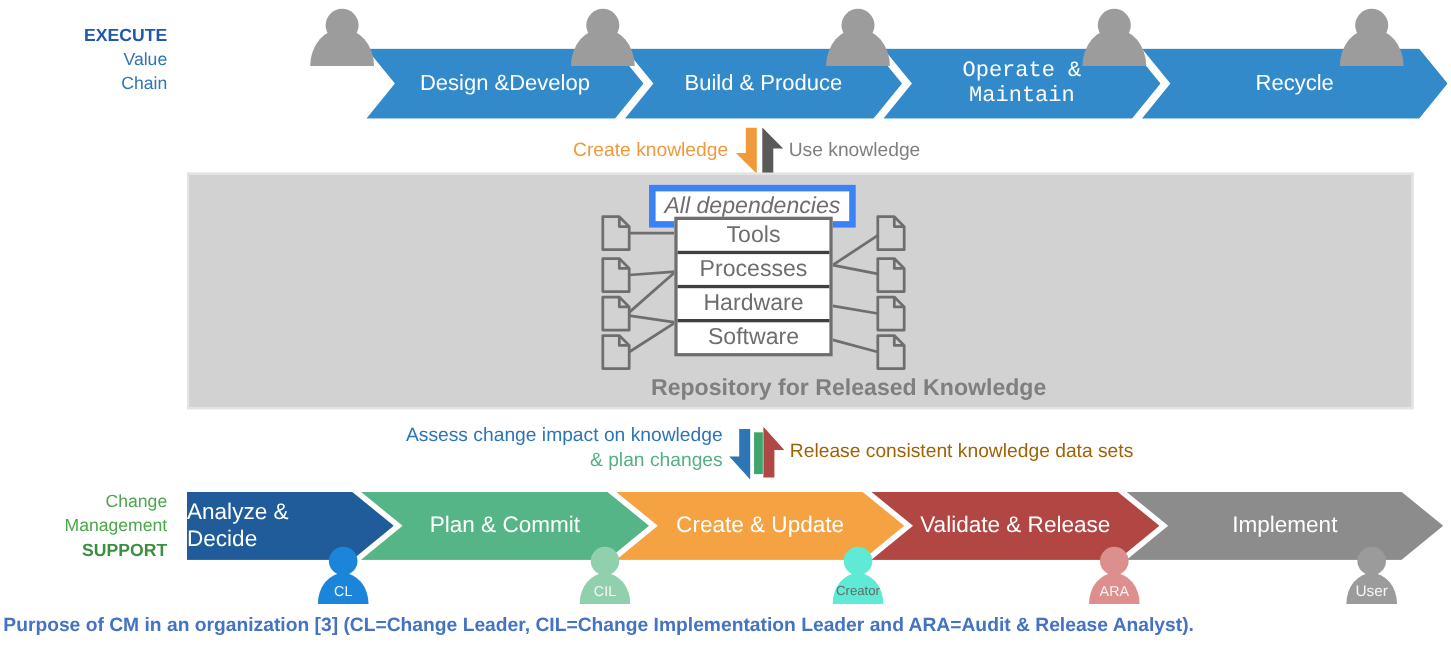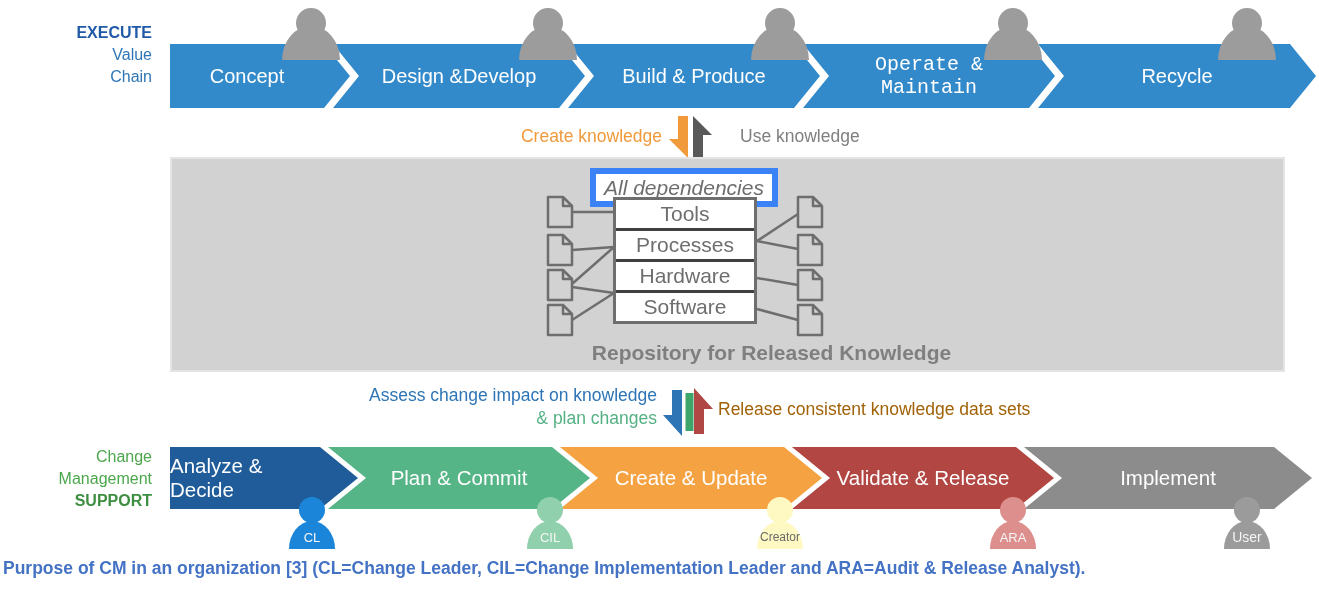--- a/index.html
+++ b/index.html
@@ -37,28 +37,28 @@
   .person-top .p-head{width:30px;height:30px;left:14px;top:0;background:#9C9C9C;}
   .person-top .p-body{width:58px;height:34px;left:0;top:18px;background:#9C9C9C;}
   .tp1{left:282px}.tp2{left:519px}.tp3{left:751px}.tp4{left:984px}.tp5{left:1218px}
 
   .person-bot{width:46px;height:52px;top:497px;}
   .person-bot .p-head{width:26px;height:26px;left:10px;top:0;}
   .person-bot .p-body{width:46px;height:28px;left:0;top:24px;font-size:13px;color:#F5F5F5;padding-top:4px;box-sizing:border-box;}
   .bp1{left:289px}.bp2{left:527px}.bp3{left:757px}.bp4{left:990px}.bp5{left:1224px}
   .role-cl .p-head,.role-cl .p-body{background:#1B86D9;}
   .role-cil .p-head,.role-cil .p-body{background:#90D0AC;}
-  .role-creator .p-head,.role-creator .p-body{background:#fef9c3;}
+  .role-creator .p-head,.role-creator .p-body{background:#5eead4;}
   .role-creator .p-body{color:#686868;font-size:12px;}
   .role-ara .p-head,.role-ara .p-body{background:#DC8F8D;}
   .role-user .p-head,.role-user .p-body{background:#9B9B9B;font-size:14px;}
 
   
   .create-label{position:absolute;left:400px;top:126px;width:262px;text-align:right;font-size:17.5px;color:#F09A3C;}
-  .use-label{position:absolute;left:717px;top:126px;font-size:17.5px;color:#7F7F7F;margin-left:23px;}
+  .use-label{position:absolute;left:717px;top:126px;font-size:17.5px;color:#7F7F7F;}
   .flow-icons-top{position:absolute;left:667px;top:116px;}
 
   
   .repo-box{position:absolute;left:170px;top:157px;width:1115px;height:215px;background:#D2D2D2;border:2px solid #E4E4E4;box-sizing:border-box;}
   .repo-svg{position:absolute;left:170px;top:157px;}
   .alldep{position:absolute;left:590px;top:168px;width:188px;height:39px;background:#fff;border:6px solid #3b82f6;box-sizing:border-box;display:flex;align-items:center;justify-content:center;font-style:italic;font-size:21px;color:#6E6E6E;z-index:2;}
   .stack{position:absolute;left:613px;top:197px;width:144px;background:#fff;border:3px solid #6E6E6E;box-sizing:border-box;z-index:3;}
   .stack-row{height:28px;display:flex;align-items:center;justify-content:center;font-size:21px;color:#6E6E6E;}
   .stack-row + .stack-row{border-top:3px solid #404040;}
   .repo-title{position:absolute;left:170px;top:341px;width:1115px;text-align:center;font-weight:bold;font-size:21px;color:#7F7F7F;z-index:2;padding-left:44px;}
@@ -77,23 +77,20 @@
 <body>
 
 <div class="canvas">
 
   <div class="exec-label">
     <div class="strong">EXECUTE</div>
     <div>Value</div>
     <div>Chain</div>
   </div>
 
-  <div class="seg top-seg clip-first ts1">
-      <span class="seg-label">Concept</span>
-    </div>
   <div class="seg top-seg clip-mid ts2">
       <span class="seg-label">Design &amp;Develop</span>
     </div>
   <div class="seg top-seg clip-mid ts3">
       <span class="seg-label">Build &amp; Produce</span>
     </div>
   <div class="seg top-seg clip-mid ts4">
       <span class="seg-label">Operate &amp; Maintain</span>
     </div>
   <div class="seg top-seg clip-mid ts5">

